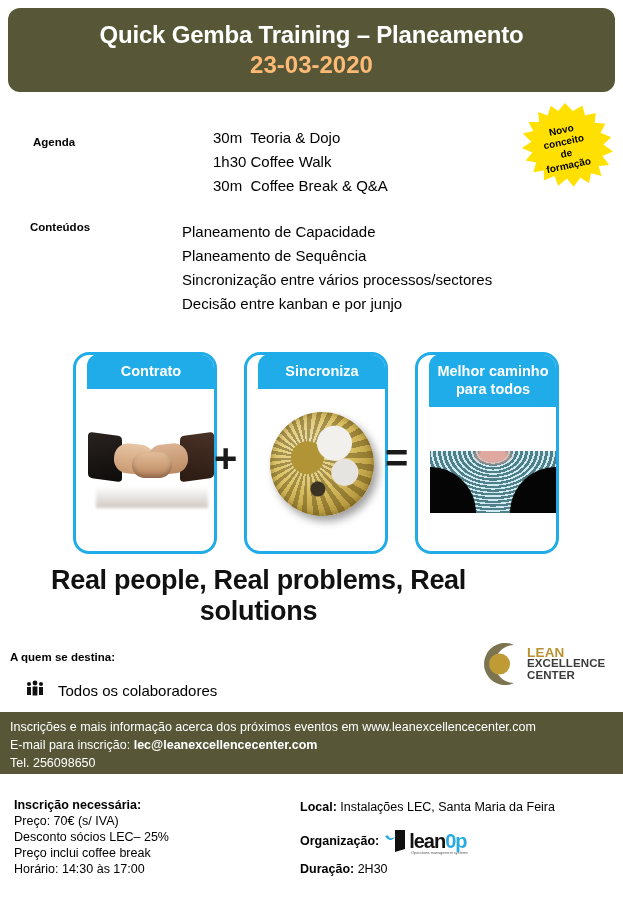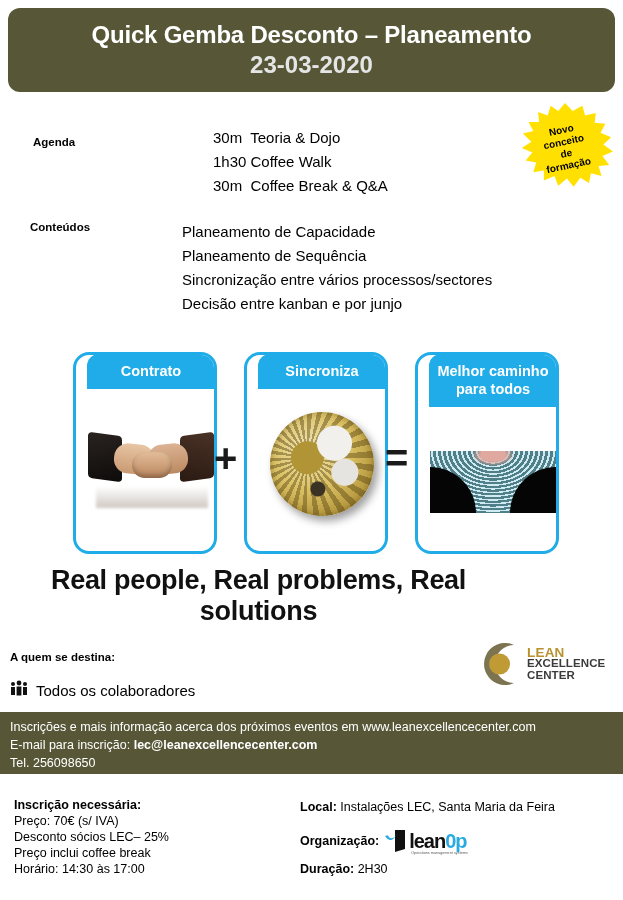--- a/index.html
+++ b/index.html
@@ -32,21 +32,21 @@
   }
   .header-title {
     color: #ffffff;
     font-size: 24px;
     font-weight: bold;
     line-height: 30px;
     text-align: center;
     letter-spacing: -0.2px;
   }
   .header-date {
-    color: #e5e5e5;
+    color: #fdba74;
     font-size: 24px;
     font-weight: bold;
     line-height: 30px;
     text-align: center;
   }
 
   
   .burst {
     position: absolute;
     left: 517px;
@@ -259,25 +259,25 @@
   
   .audience-title {
     position: absolute;
     left: 10px;
     top: 651px;
     font-size: 11.5px;
     font-weight: bold;
   }
   .audience-row {
     position: absolute;
-    left: 10px;
+    left: 26px;
     top: 680px;
     display: flex;
     align-items: center;
-    gap: 8px;
+    gap: 14px;
   }
   .audience-text { font-size: 15px; }
 
   
   .lec-logo {
     position: absolute;
     left: 474px;
     top: 637px;
     width: 118px;
     height: 54px;
@@ -335,21 +335,21 @@
     font-size: 3.6px;
     color: #555;
     letter-spacing: .1px;
     white-space: nowrap;
   }
 </style>
 </head>
 <body>
 
 <div class="header-bar">
-  <div class="header-title">Quick Gemba Desconto – Planeamento</div>
+  <div class="header-title">Quick Gemba Training – Planeamento</div>
   <div class="header-date">23-03-2020</div>
 </div>
 
 <div class="burst">
   <div class="burst-star"></div>
   <div class="burst-text">
     <span>Novo</span>
     <span>conceito</span>
     <span>de</span>
     <span>formação</span>

